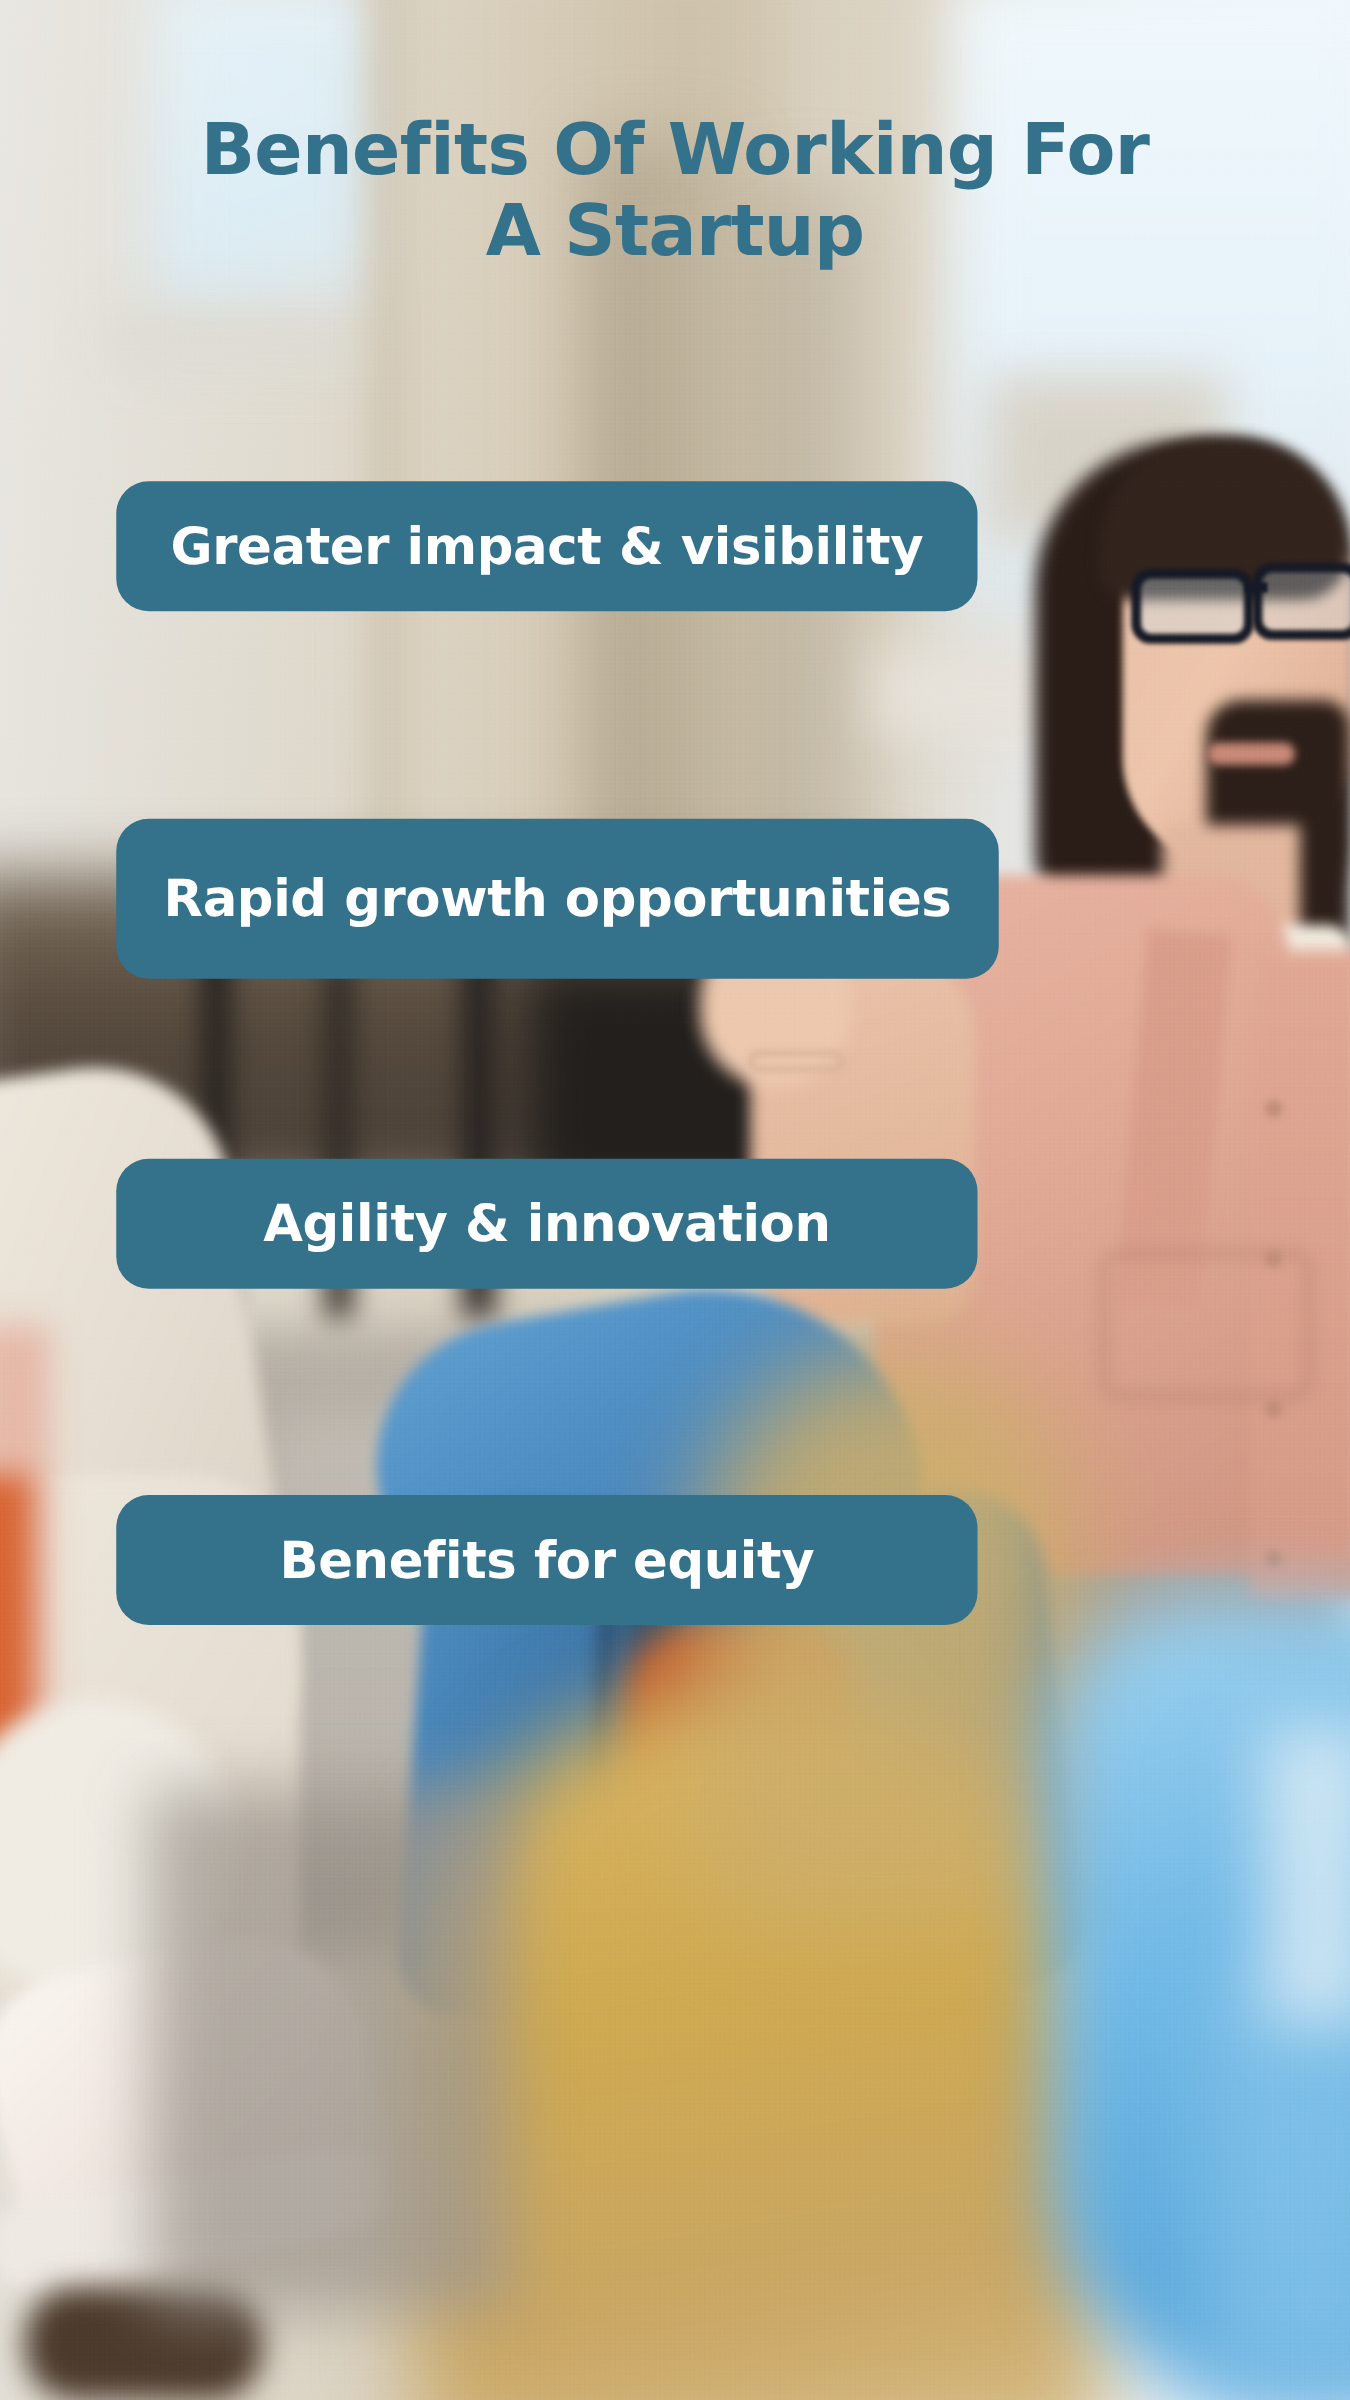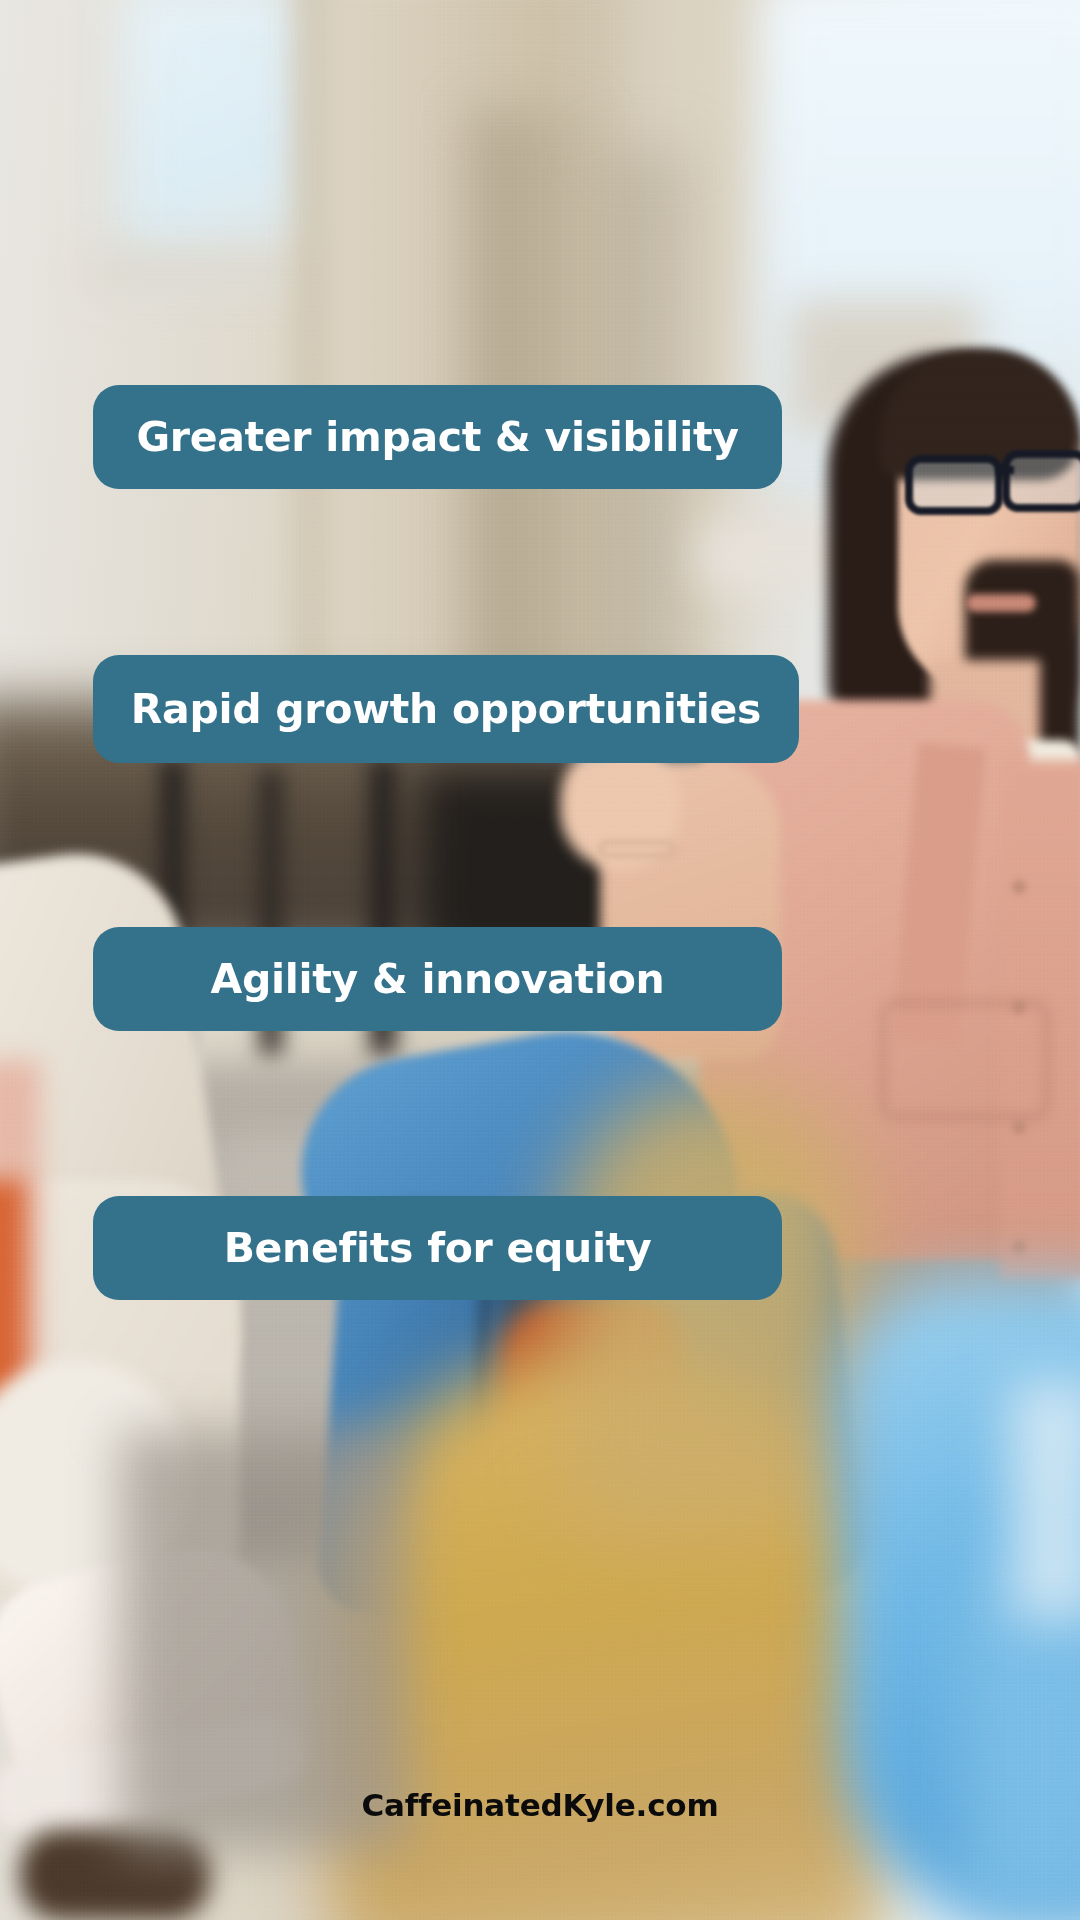--- a/index.html
+++ b/index.html
@@ -360,21 +360,21 @@
     display:flex;
     align-items:center;
     justify-content:center;
     color:#ffffff;
     font-family:"DejaVu Sans", sans-serif;
     font-weight:700;
     letter-spacing:-0.3px;
     padding:0 26px;
   }
   .pill--1{ top:385px;  height:104px; font-size:41px; }
-  .pill--2{ top:655px;  width:706px; height:108px; font-size:41px; }
+  .pill--2{ top:655px;  width:706px; height:128px; font-size:41px; }
   .pill--3{ top:927px;  height:104px; font-size:41px; }
   .pill--4{ top:1196px; height:104px; font-size:41px; }
 
   .footer{
     position:absolute;
     left:0; right:0; top:1787px;
     text-align:center;
     font-family:"DejaVu Sans", sans-serif;
     font-weight:700;
     font-size:31px;
@@ -450,32 +450,35 @@
     <div class="layer fg-tan2"></div>
     <div class="layer fg-blue"></div>
     <div class="layer fg-blue2"></div>
     <div class="layer fg-white-r"></div>
     <div class="layer fg-grey"></div>
     <div class="layer grain"></div>
   </div>
 
   <div class="content">
 
+    <h1 class="title">
+      <span class="ln">Benefits Of Working For</span>
+      <span class="ln">A Startup</span>
+    </h1>
 
     <div class="boxes">
       <div class="pill pill--1">
         <span>Greater impact &amp; visibility</span>
       </div>
       <div class="pill pill--2">
         <span>Rapid growth opportunities</span>
       </div>
       <div class="pill pill--3">
         <span>Agility &amp; innovation</span>
       </div>
       <div class="pill pill--4">
         <span>Benefits for equity</span>
       </div>
     </div>
 
-    <div class="footer">CaffeinatedKyle.com</div>
 
   </div>
 </div>
 
 </body></html>

